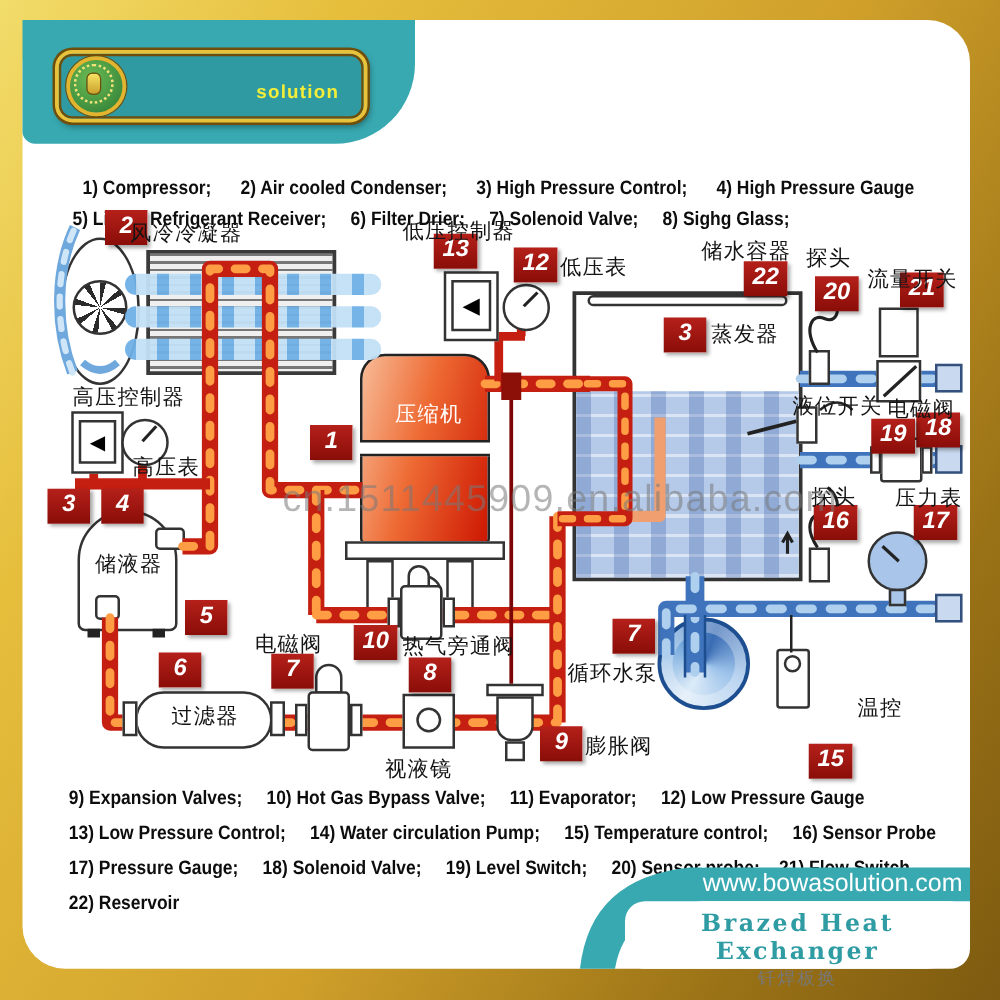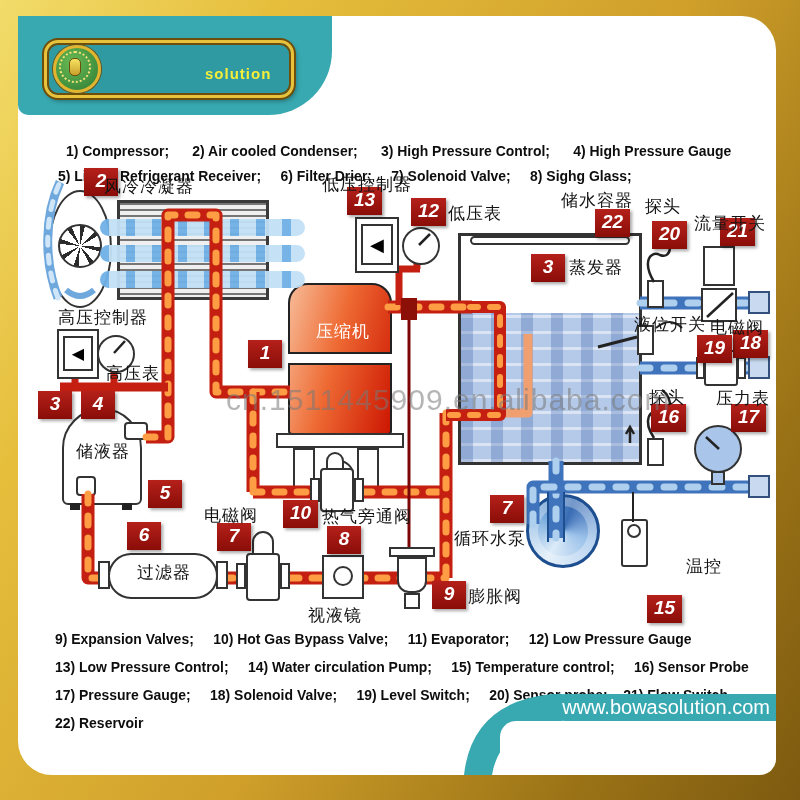--- a/index.html
+++ b/index.html
@@ -245,20 +245,22 @@
   </div>
 </div>
 
 <svg id="footer-swoosh" width="800" height="800">
   <path d="M 552 694 Q 472 702 464 775 L 492 775 Q 500 726 562 721 L 562 694 Z" fill="#38a9b1"></path>
 </svg>
 <div id="footer-bar">
   <span>www.bowasolution.com</span>
 </div>
 <div id="footer-card">
+  <div id="footer-en">Brazed Heat Exchanger</div>
+  <div id="footer-zh">钎焊板换</div>
 </div>
 
 <div class="badge" style="left: 248px; top: 340px;">1</div>
 <div class="zh white" style="left: 316px; top: 320px;">压缩机</div>
 <div class="badge" style="left: 84px; top: 168px;">2</div>
 <div class="zh" style="left: 104px; top: 175px;">风冷冷凝器</div>
 <div class="badge" style="left: 38px; top: 391px;">3</div>
 <div class="zh" style="left: 58px; top: 306px;">高压控制器</div>
 <div class="badge" style="left: 81px; top: 391px;">4</div>
 <div class="zh" style="left: 106px; top: 362px;">高压表</div>

